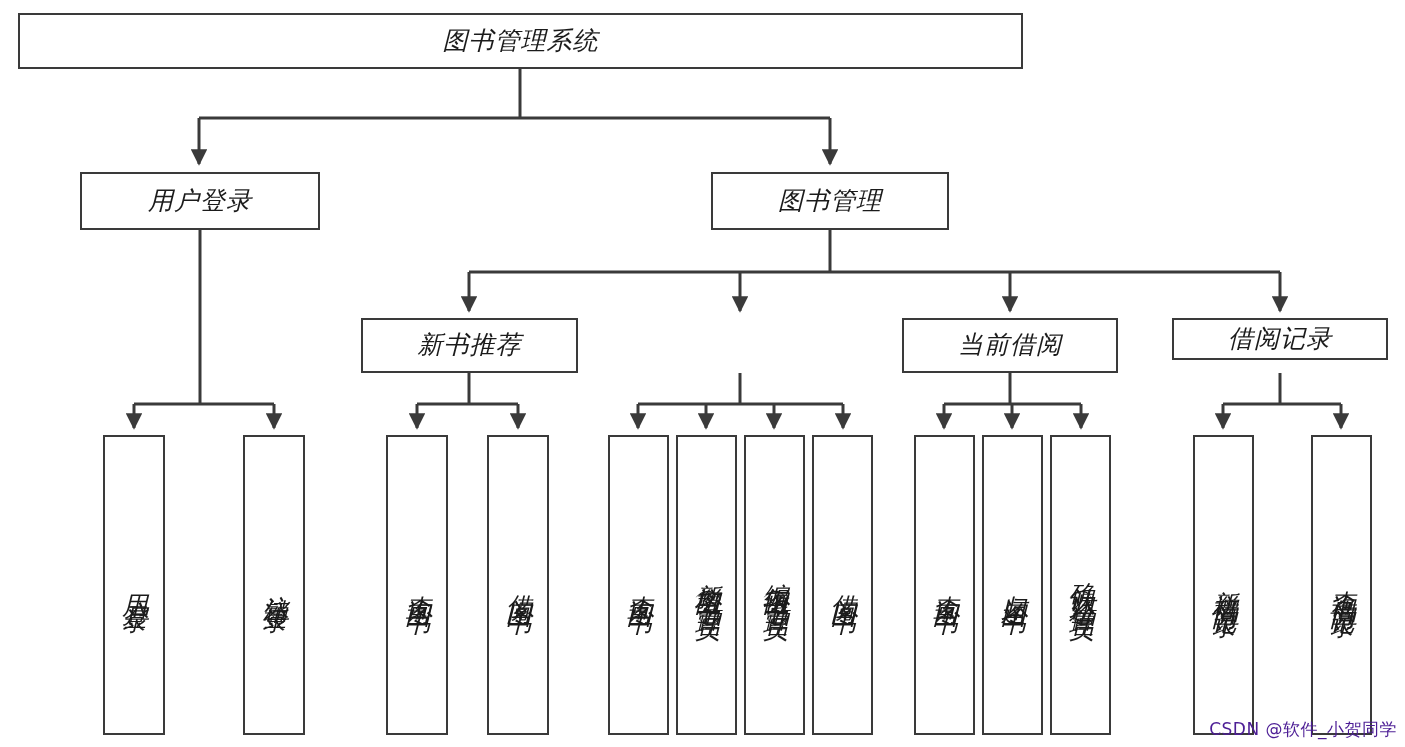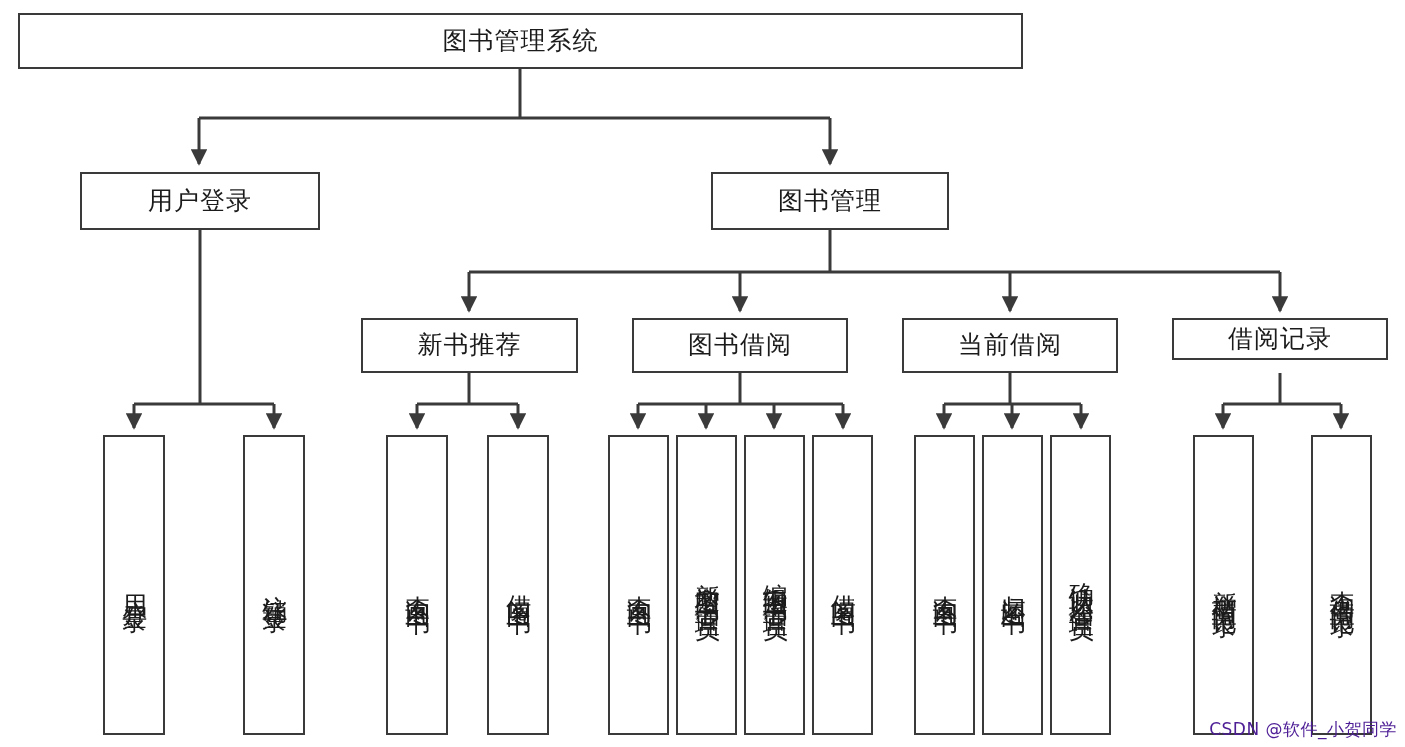--- a/index.html
+++ b/index.html
@@ -44,20 +44,21 @@
     writing-mode: vertical-rl;
     text-orientation: upright;
     font-size: 25px;
     line-height: 1.05;
     letter-spacing: 5px;
     padding: 6px 0;
   }
   .node-label {
     display: block;
     white-space: pre-wrap;
+    font-style: italic;
   }
   .node-box.vertical .node-label {
     writing-mode: vertical-rl;
     text-orientation: upright;
   }
   #watermark {
     position: absolute;
     right: 8px;
     bottom: 6px;
     font-size: 17px;
@@ -143,23 +144,20 @@
   <div class="node-box horizontal" style="left:80px; top:172px; width:240px; height:58px;">
     <span class="node-label">用户登录</span>
   </div>
   <div class="node-box horizontal" style="left:711px; top:172px; width:238px; height:58px;">
     <span class="node-label">图书管理</span>
   </div>
 
   <div class="node-box horizontal" style="left:361px; top:318px; width:217px; height:55px;text-align:center;">
     <span class="node-label">新书推荐</span>
   </div>
-  <div class="node-box horizontal" style="left:632px; top:318px; width:216px; height:55px;">
-    <span class="node-label">图书借阅</span>
-  </div>
   <div class="node-box horizontal" style="left:902px; top:318px; width:216px; height:55px;">
     <span class="node-label">当前借阅</span>
   </div>
   <div class="node-box horizontal" style="left:1172px; top:318px; width:216px; height:42px;">
     <span class="node-label">借阅记录</span>
   </div>
 
   <div class="node-box vertical" style="left:103px; top:435px; width:62px; height:300px;">
     <span class="node-label">用户登录</span>
   </div>

